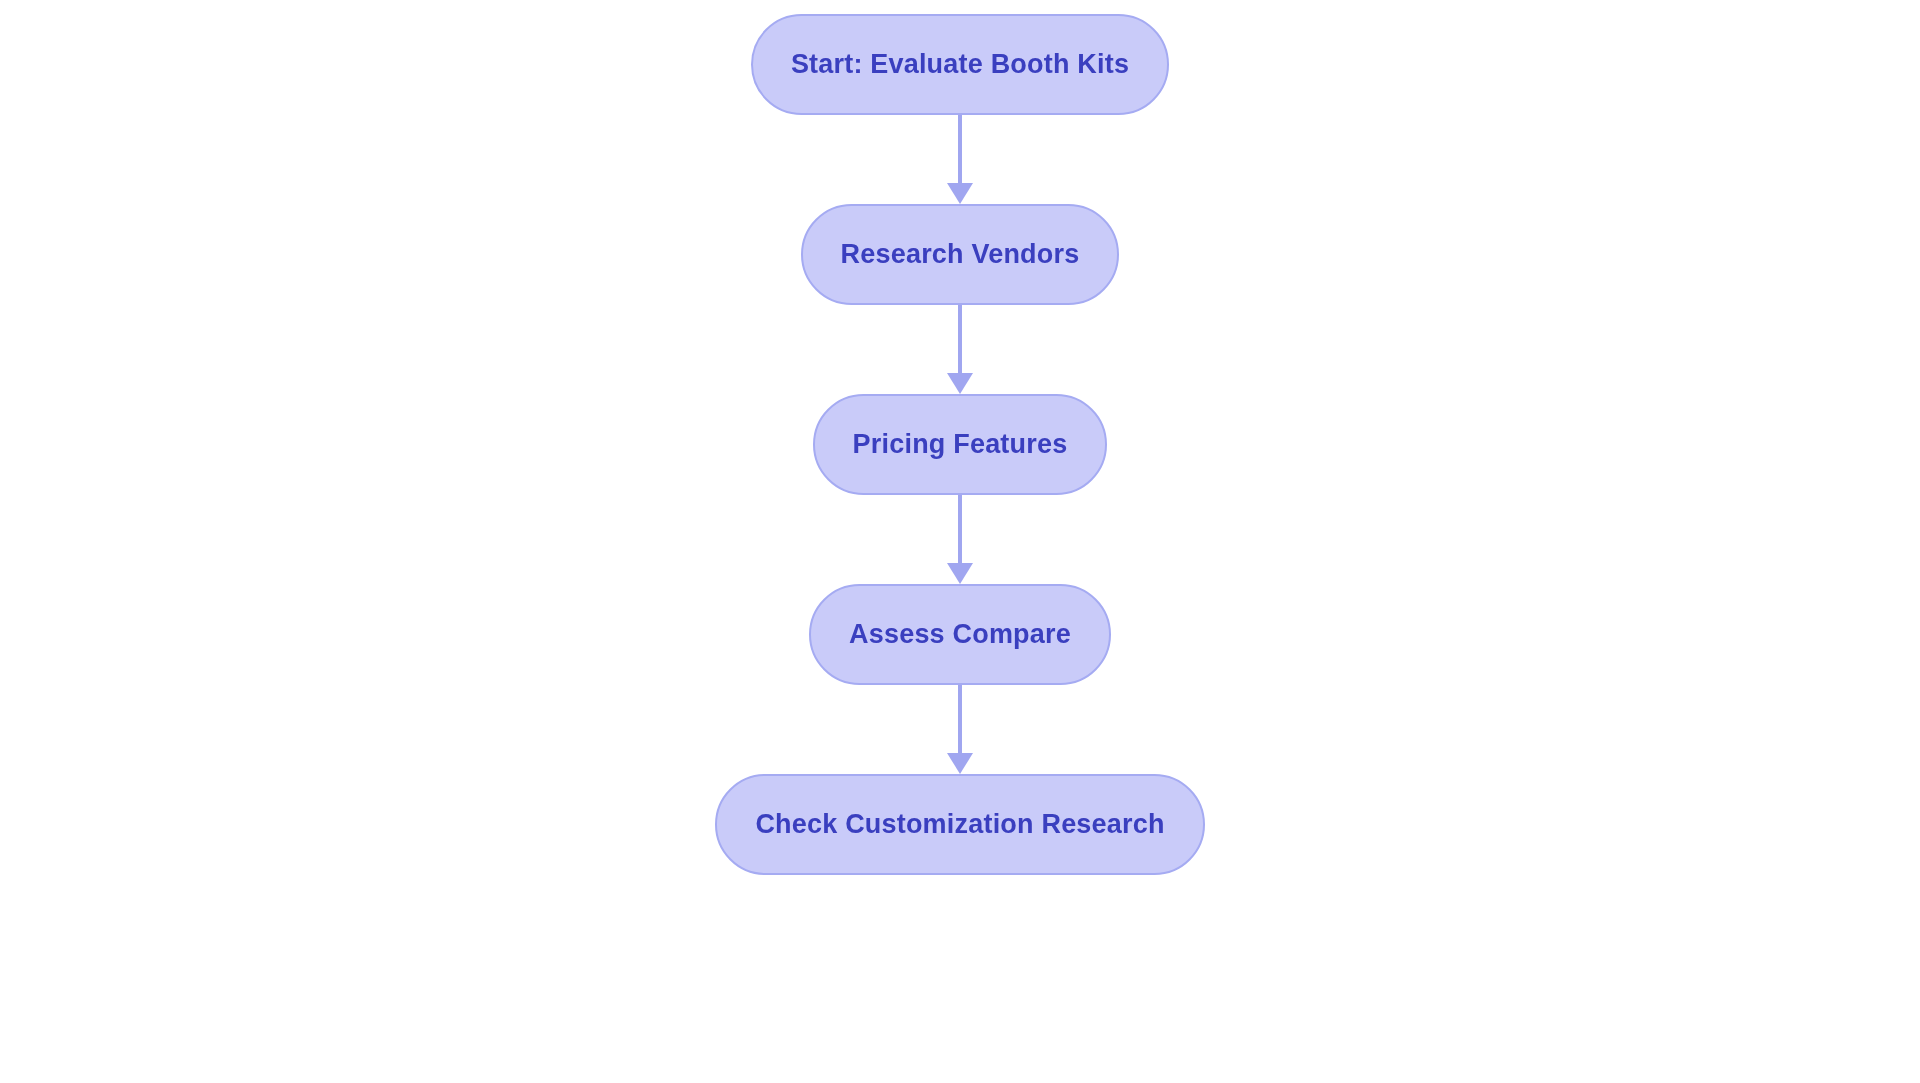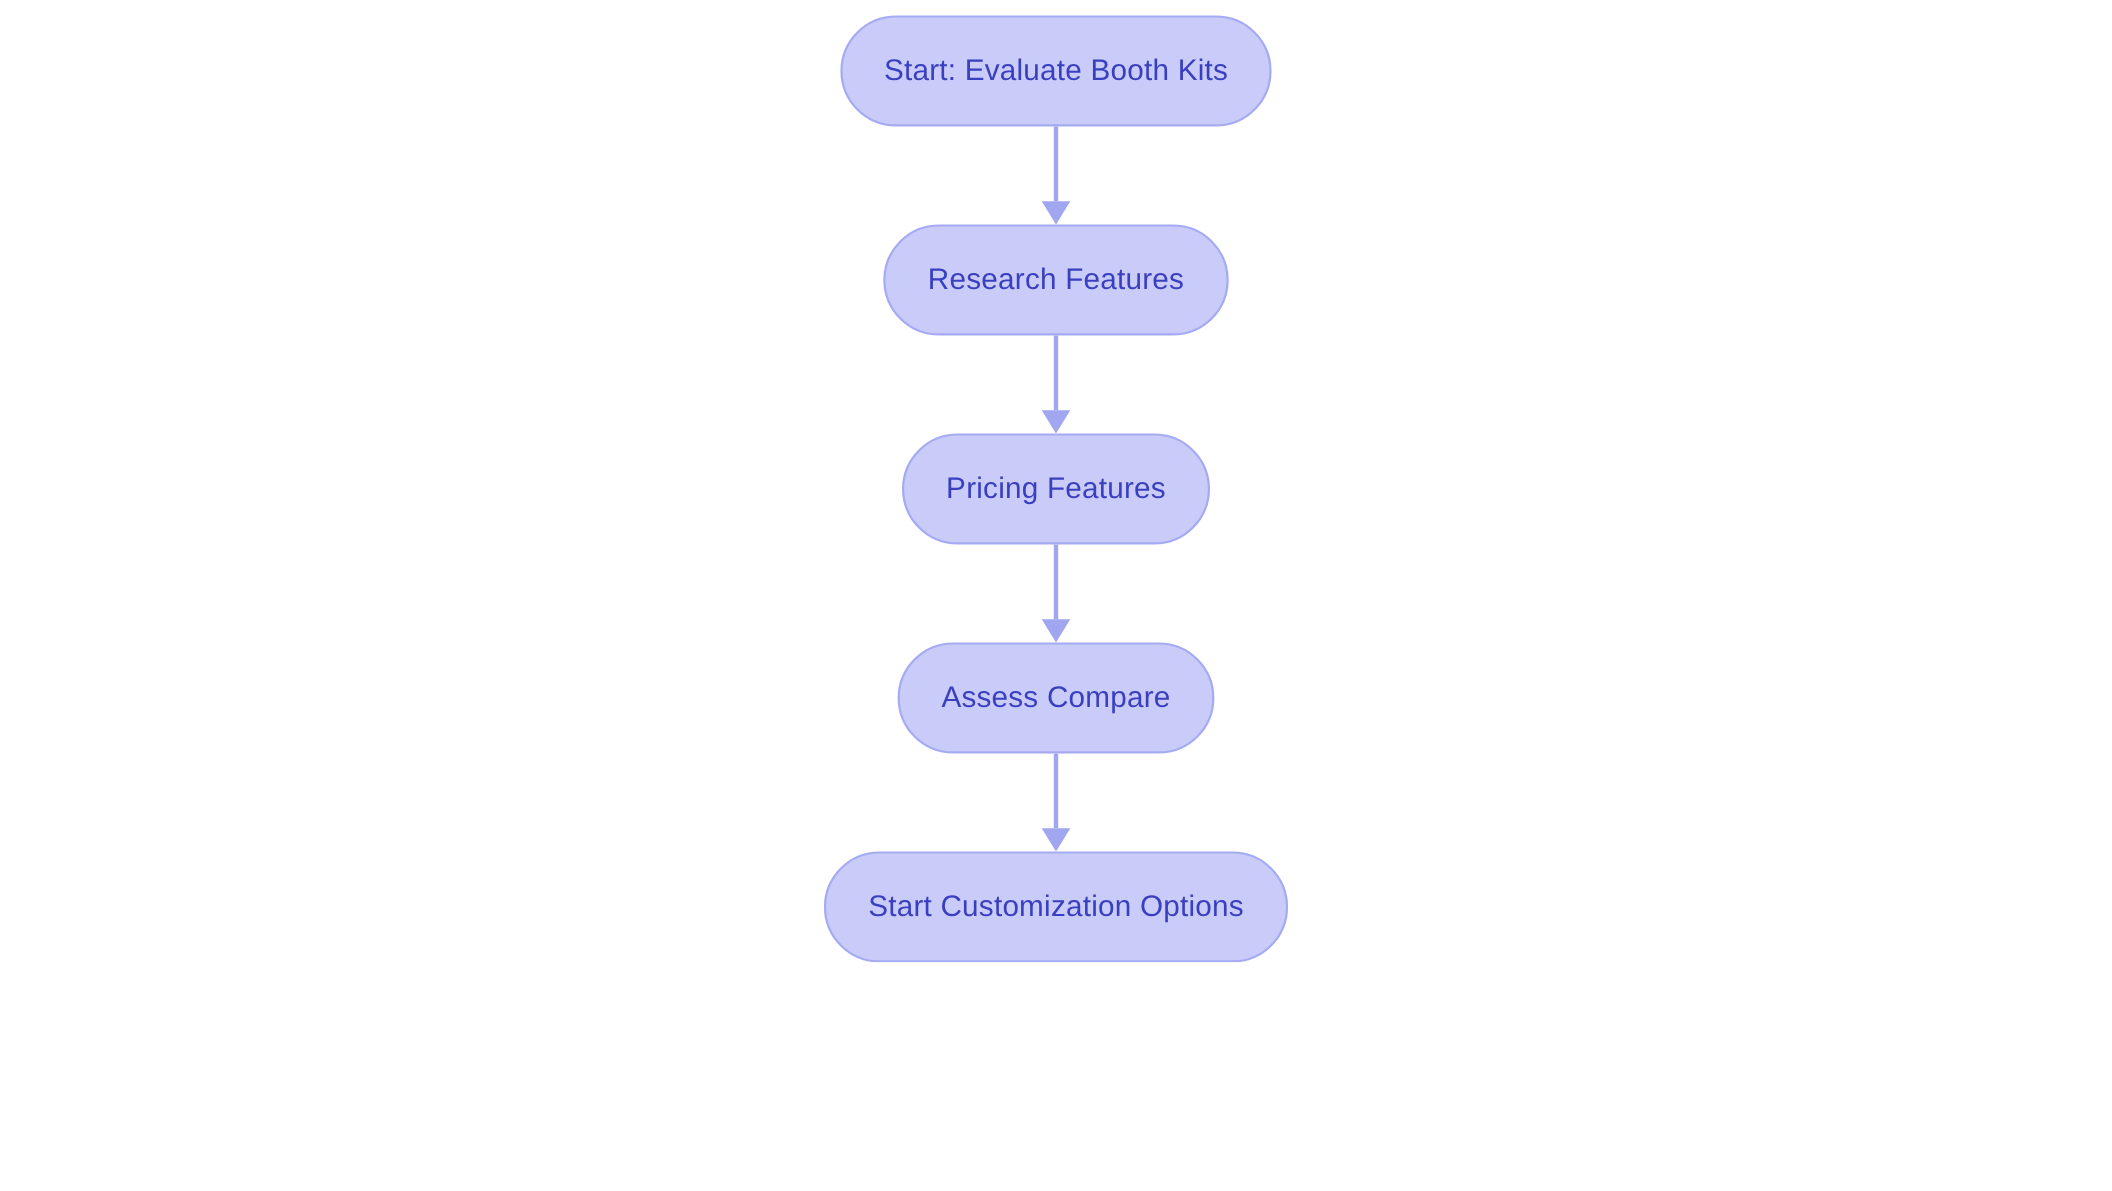--- a/index.html
+++ b/index.html
@@ -7,20 +7,21 @@
     padding: 0;
     background: #ffffff;
   }
   .canvas {
     position: relative;
     width: 1920px;
     height: 875px;
     background: var(--bg, #ffffff);
     overflow: hidden;
     font-family: "Liberation Sans", "DejaVu Sans", sans-serif;
+    font-weight: bold;
   }
   .flow {
     position: absolute;
     top: 14px;
     left: 0;
     width: 100%;
     display: flex;
     flex-direction: column;
     align-items: center;
   }
@@ -67,21 +68,21 @@
   <div class="flow-node">
     <span>Start: Evaluate Booth Kits</span>
   </div>
 
   <div class="connector">
     <div class="connector-line"></div>
     <div class="arrow-down"></div>
   </div>
 
   <div class="flow-node">
-    <span>Research Features</span>
+    <span>Research Vendors</span>
   </div>
 
   <div class="connector">
     <div class="connector-line"></div>
     <div class="arrow-down"></div>
   </div>
 
   <div class="flow-node">
     <span>Pricing Features</span>
   </div>
@@ -94,21 +95,21 @@
   <div class="flow-node">
     <span>Assess Compare</span>
   </div>
 
   <div class="connector">
     <div class="connector-line"></div>
     <div class="arrow-down"></div>
   </div>
 
   <div class="flow-node">
-    <span>Start Customization Options</span>
+    <span>Check Customization Research</span>
   </div>
 
   <div class="connector">
     <div class="connector-line"></div>
     <div class="arrow-down"></div>
   </div>
 
 </div>
 </div>
 

